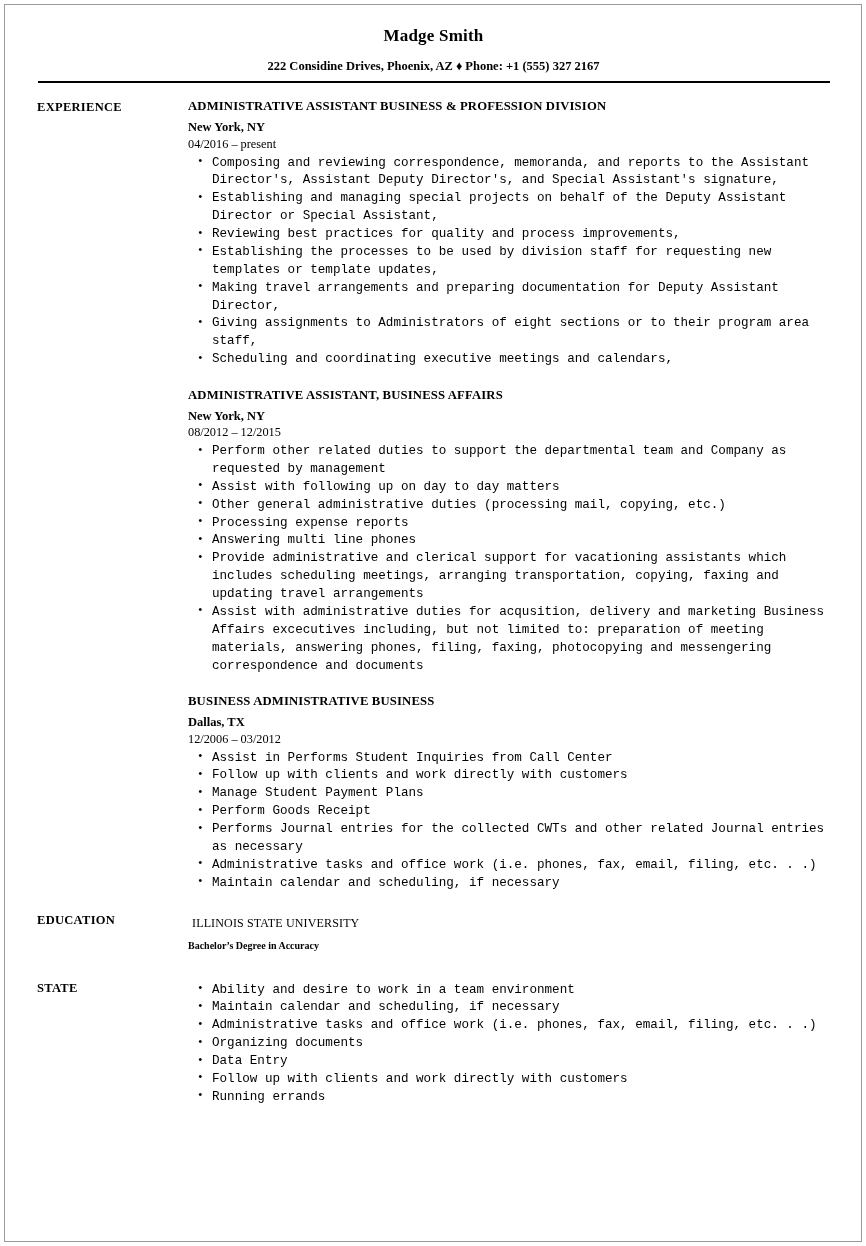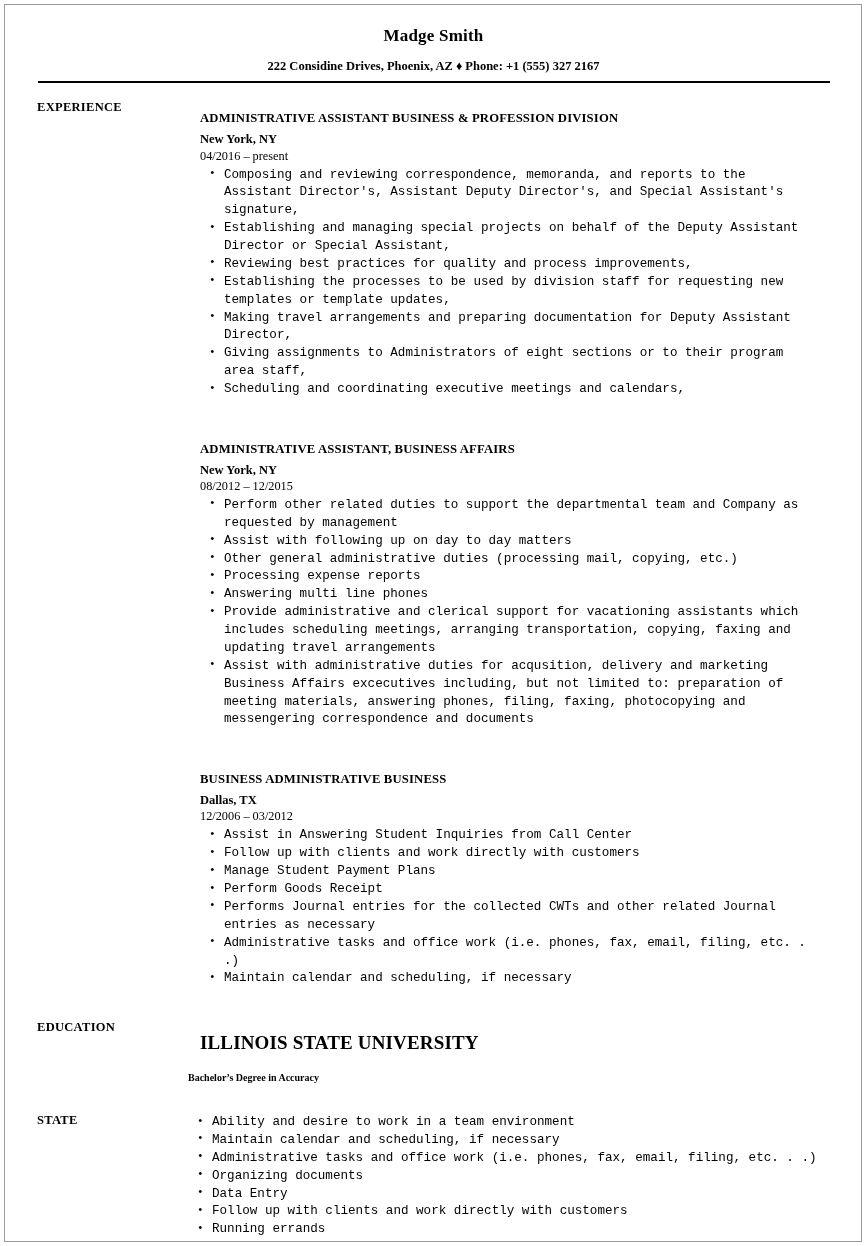--- a/index.html
+++ b/index.html
@@ -82,21 +82,21 @@
     line-height: 1.25;
     padding-top: 1px;
   }
   .section-content-col {
     flex: 1 1 auto;
     min-width: 0;
     max-width: 651px;
   }
 
   .job {
-    margin: 12px;
+    margin: 0;
   }
   .job-title {
     font-size: 12.7px;
     font-weight: bold;
     line-height: 1.25;
     letter-spacing: 0.15px;
     margin: 0;
   }
   .job-location {
     font-size: 12.5px;
@@ -128,25 +128,25 @@
   }
   ul.bullets > li::before {
     content: "\2022";
     position: absolute;
     left: 9px;
     top: -0.5px;
     font-size: 11px;
   }
 
   .edu-school {
-    font-size: 19px;
-    font-weight: bold;
+    font-size: 12px;
+    font-weight: normal;
     letter-spacing: 0.15px;
     line-height: 1.25;
-    margin: 12px;
+    margin: 4px;
   }
   .edu-degree {
     font-size: 10px;
     font-weight: bold;
     line-height: 1.3;
     margin: 0;
     padding-top: 4px;
   }
 
   .gap-job { height: 19px; }
@@ -209,21 +209,21 @@
           </ul>
         </div>
 
         <div class="gap-job"></div>
 
         <div class="job">
           <div class="job-title">BUSINESS ADMINISTRATIVE BUSINESS</div>
           <div class="job-location">Dallas, TX</div>
           <div class="job-dates">12/2006 – 03/2012</div>
           <ul class="bullets">
-            <li>Assist in Answering Student Inquiries from Call Center</li>
+            <li>Assist in Performs Student Inquiries from Call Center</li>
             <li>Follow up with clients and work directly with customers</li>
             <li>Manage Student Payment Plans</li>
             <li>Perform Goods Receipt</li>
             <li>Performs Journal entries for the collected CWTs and other related Journal entries as necessary</li>
             <li>Administrative tasks and office work (i.e. phones, fax, email, filing, etc. . .)</li>
             <li>Maintain calendar and scheduling, if necessary</li>
           </ul>
         </div>
 
       </div>

